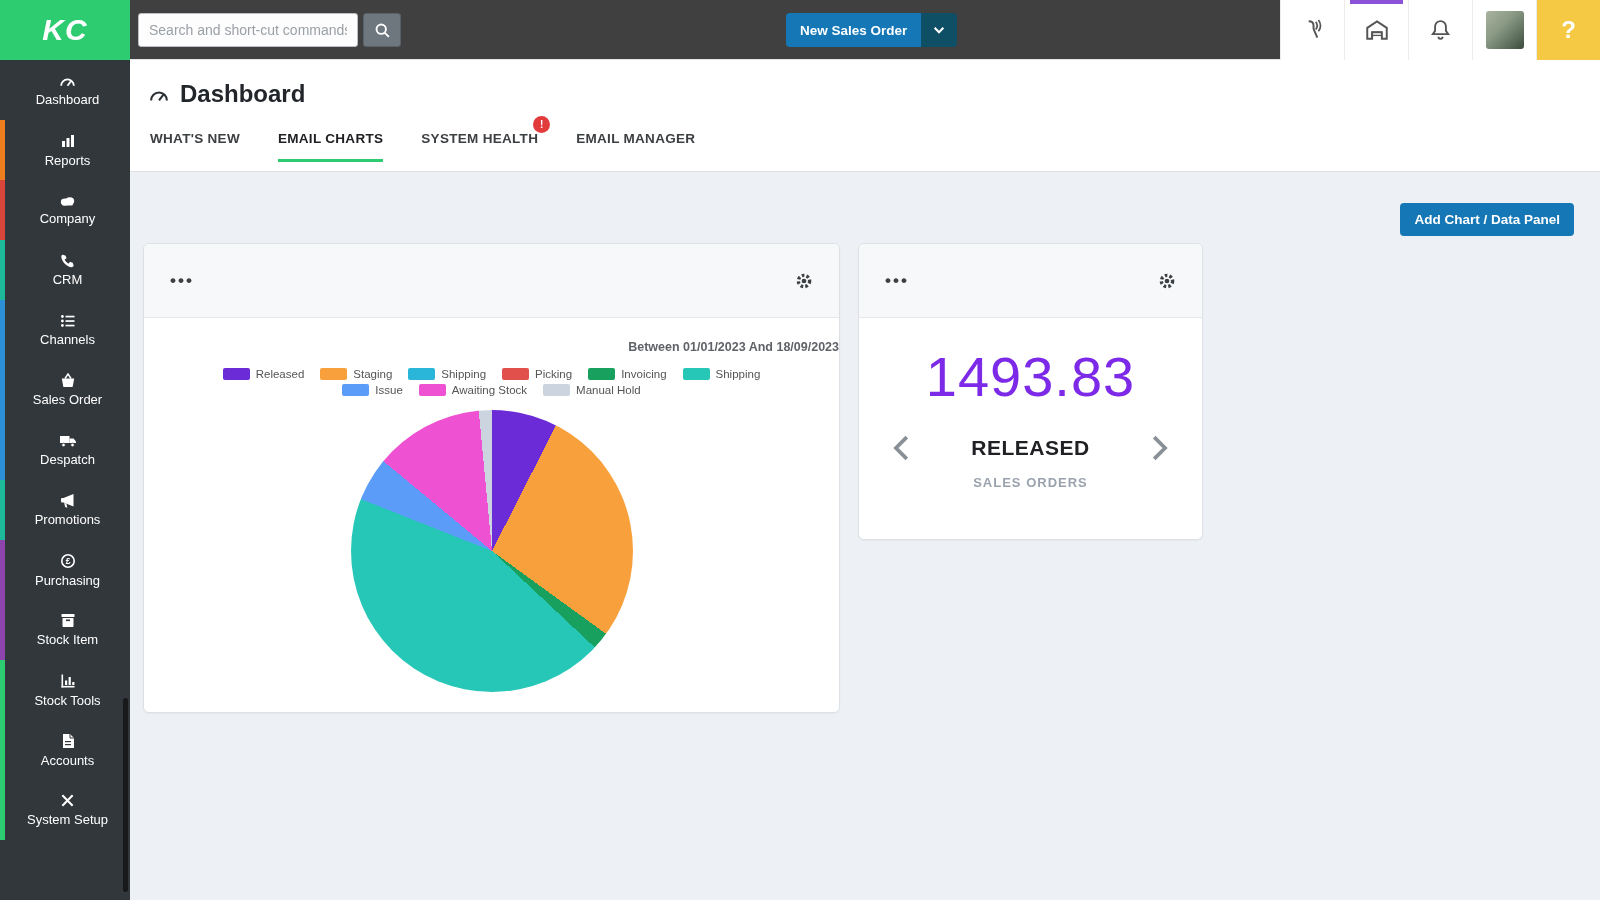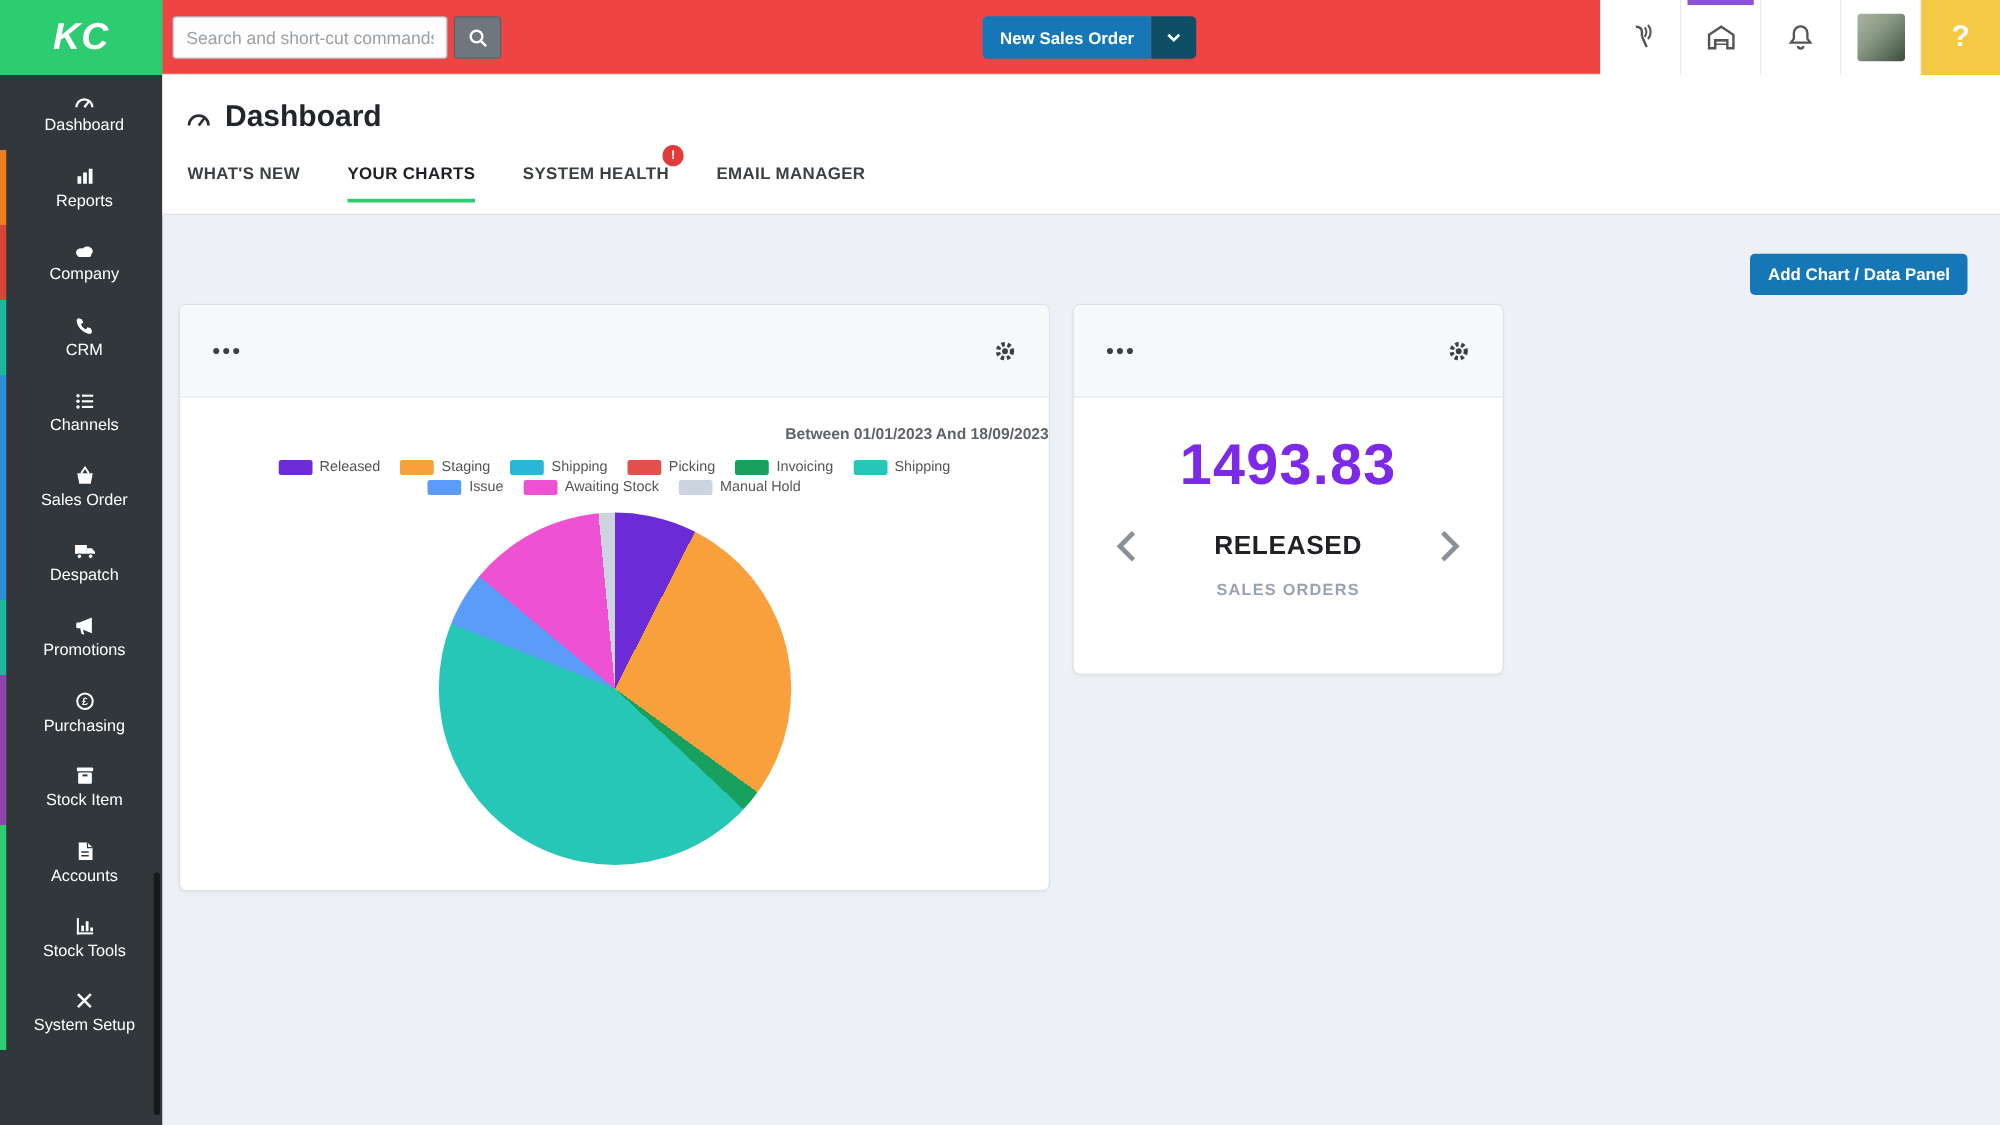--- a/index.html
+++ b/index.html
@@ -1,20 +1,20 @@
 <!DOCTYPE html>
 <html><head>
 <meta charset="utf-8">
 <style>
   *{margin:0;padding:0;box-sizing:border-box}
   html,body{width:1600px;height:900px;overflow:hidden}
   body{font-family:"Liberation Sans",sans-serif;background:#edf1f6;position:relative;color:#202124}
 
   
-  .topbar{position:absolute;top:0;left:0;width:1600px;height:60px;background:#ef4444;border-bottom:1px solid #e3e3e3;z-index:10}
+  .topbar{position:absolute;top:0;left:0;width:1600px;height:60px;background:#404040;border-bottom:1px solid #e3e3e3;z-index:10}
   .logo{position:absolute;left:0;top:0;width:130px;height:60px;background:#2ecc71;color:#fff;font-weight:bold;font-size:30px;display:flex;align-items:center;justify-content:center;letter-spacing:1px;font-style:italic}
   .search-wrap{position:absolute;left:138px;top:13px;display:flex;gap:5px}
   .search-input{width:220px;height:34px;border:1px solid #b9bfc5;border-radius:3px;padding:0 10px;font-size:14px;color:#333;background:#fdfdfd;font-family:"Liberation Sans",sans-serif}
   .search-input::placeholder{color:#9aa0a6}
   .search-btn{width:38px;height:34px;background:#6e767e;border:1px solid #596169;border-radius:3px;display:flex;align-items:center;justify-content:center;cursor:pointer}
   .nso-wrap{position:absolute;left:786px;top:13px;display:flex;height:34px;cursor:pointer}
   .nso-main{background:#1577b5;color:#fff;font-weight:bold;font-size:13.5px;display:flex;align-items:center;padding:0 14px;border-radius:4px 0 0 4px}
   .nso-caret{width:36px;background:#0e4f66;border-radius:0 4px 4px 0;display:flex;align-items:center;justify-content:center}
   .top-icons{position:absolute;right:0;top:0;height:60px;display:flex}
   .top-cell{width:64px;height:60px;border-left:1px solid #ececec;display:flex;align-items:center;justify-content:center;position:relative;cursor:pointer;background:#fff}
@@ -48,21 +48,21 @@
 
   .chart-title{text-align:right;font-size:12.5px;font-weight:bold;color:#5f6368;margin-top:22px}
   .legend-row{display:flex;justify-content:center;gap:16px;margin-top:14px;flex-wrap:nowrap}
   .legend-row + .legend-row{margin-top:4px}
   .legend-item{display:flex;align-items:center;gap:6px;cursor:pointer}
   .swatch{width:27px;height:12px;border-radius:2px;display:inline-block}
   .legend-item .tx{font-size:11.5px;color:#555}
   .pie{width:282px;height:282px;border-radius:50%;margin:14px auto 0 auto}
 
   .stat-body{display:flex;flex-direction:column;align-items:center;padding-top:26px}
-  .stat-value{font-size:46px;font-weight:bold;color:#7d2ae8;letter-spacing:1px}
+  .stat-value{font-size:56px;font-weight:normal;color:#7d2ae8;letter-spacing:1px}
   .stat-nav{display:flex;align-items:center;justify-content:space-between;width:280px;margin-top:26px}
   .stat-label{font-size:21px;font-weight:bold;color:#202124;letter-spacing:.5px}
   .chev{cursor:pointer;display:flex}
   .stat-sub{font-size:13px;font-weight:bold;color:#9aa3ad;letter-spacing:1px;margin-top:14px}
 </style>
 </head>
 <body>
 
 <div class="topbar">
   <div class="logo">KC</div>
@@ -219,43 +219,43 @@
         <svg width="16" height="15" viewBox="0 0 16 15">
           <rect x="1.5" y="1" width="13" height="3" rx=".6" fill="#fff"></rect>
           <rect x="2.5" y="5" width="11" height="9" rx=".8" fill="#fff"></rect>
           <rect x="6" y="6.5" width="4" height="1.6" fill="#32373c"></rect>
         </svg>
       </span>
     <span class="lbl">Stock Item</span>
   </div>
   <div class="side-item" style="border-left-color: rgb(46, 204, 113);">
     <span style="display:flex">
-        <svg width="14" height="16" viewBox="0 0 14 16">
-          <path d="M2 1h7l4 4v10H2z" fill="#fff"></path>
-          <path d="M9 1v4h4" fill="none" stroke="#32373c" stroke-width="1"></path>
-          <rect x="4" y="8" width="6" height="1.2" fill="#32373c"></rect>
-          <rect x="4" y="11" width="6" height="1.2" fill="#32373c"></rect>
-        </svg>
-      </span>
-    <span class="lbl">Accounts</span>
-  </div>
-  <div class="side-item" style="border-left-color: rgb(46, 204, 113);">
-    <span style="display:flex">
         <svg width="16" height="16" viewBox="0 0 16 16">
           <rect x="1.5" y="1.5" width="1.6" height="13" fill="#fff"></rect>
           <rect x="1.5" y="12.9" width="13" height="1.6" fill="#fff"></rect>
           <rect x="5" y="7.5" width="2.2" height="4.5" fill="#fff"></rect>
           <rect x="8.6" y="4" width="2.2" height="8" fill="#fff"></rect>
           <rect x="12.2" y="9" width="2.2" height="3" fill="#fff"></rect>
         </svg>
       </span>
     <span class="lbl">Stock Tools</span>
   </div>
   <div class="side-item" style="border-left-color: rgb(46, 204, 113);">
     <span style="display:flex">
+        <svg width="14" height="16" viewBox="0 0 14 16">
+          <path d="M2 1h7l4 4v10H2z" fill="#fff"></path>
+          <path d="M9 1v4h4" fill="none" stroke="#32373c" stroke-width="1"></path>
+          <rect x="4" y="8" width="6" height="1.2" fill="#32373c"></rect>
+          <rect x="4" y="11" width="6" height="1.2" fill="#32373c"></rect>
+        </svg>
+      </span>
+    <span class="lbl">Accounts</span>
+  </div>
+  <div class="side-item" style="border-left-color: rgb(46, 204, 113);">
+    <span style="display:flex">
         <svg width="15" height="15" viewBox="0 0 16 16">
           <path d="M2.5 2.5l11 11M13.5 2.5l-11 11" fill="none" stroke="#fff" stroke-width="2.2"></path>
         </svg>
       </span>
     <span class="lbl">System Setup</span>
   </div>
   <div class="side-scroll"></div>
 </div>
 
 <div class="main">
@@ -265,21 +265,21 @@
       <span style="display:flex">
         <svg width="22" height="17" viewBox="0 0 16 13">
             <path d="M2 11a6 6 0 0 1 12 0" fill="none" stroke="#2b2f33" stroke-width="1.6"></path>
             <line x1="8" y1="11" x2="11.4" y2="6.6" stroke="#2b2f33" stroke-width="1.6"></line>
           </svg>
       </span>
       <span>Dashboard</span>
     </div>
     <div class="tabs">
       <div class="tab">WHAT'S NEW</div>
-      <div class="tab active">YOUR CHARTS</div>
+      <div class="tab active">EMAIL CHARTS</div>
       <div class="tab">
         <span>SYSTEM HEALTH</span>
         <span class="badge">!</span>
       </div>
       <div class="tab">EMAIL MANAGER</div>
     </div>
   </div>
 
   <button class="add-btn">Add Chart / Data Panel</button>
 

